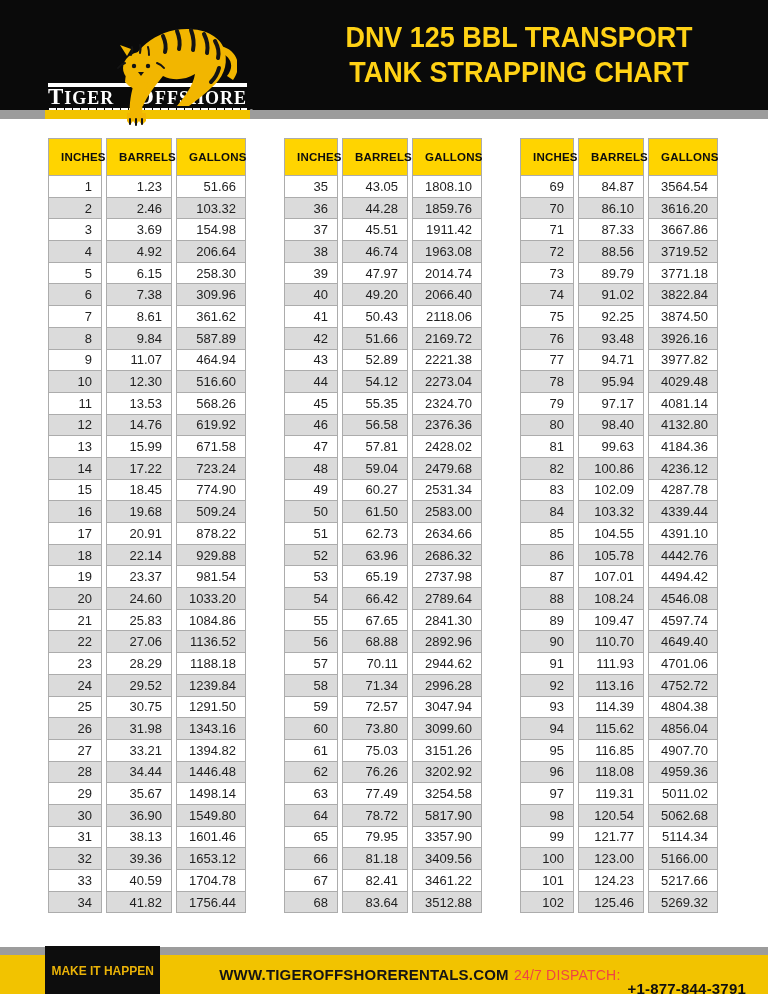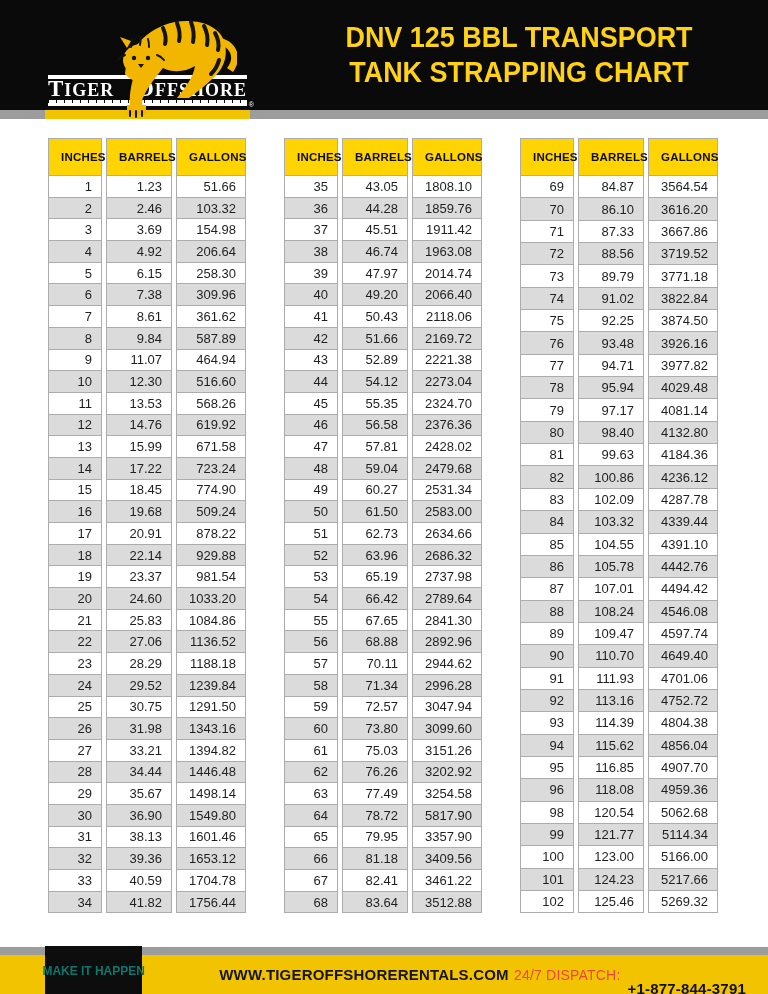--- a/index.html
+++ b/index.html
@@ -11,21 +11,21 @@
     --row-alt:#dbdbdb;
     --cell-border:#acacac;
   }
   *{margin:0;padding:0;box-sizing:border-box;}
   html,body{background:#fff;}
   body{font-family:"Liberation Sans","DejaVu Sans",sans-serif;}
   .page{position:relative;width:768px;height:994px;background:#fff;overflow:hidden;}
 
   
   .topbar{position:absolute;top:0;left:0;width:768px;height:110px;background:var(--header-black);}
-  .logo{position:absolute;left:45px;top:8px;width:205px;height:110px;}
+  .logo{position:absolute;left:45px;top:16px;width:205px;height:110px;}
   .logo-rule-top{position:absolute;left:3px;right:3px;top:67px;height:4px;background:#fff;}
   .logo-ruler{position:absolute;left:3px;right:3px;top:92px;height:6px;background:#fff;
     background-image:repeating-linear-gradient(90deg,#0b0b0b 0 1px,transparent 1px 8px);
     background-size:100% 55%;background-repeat:no-repeat;}
   .logo-text{position:absolute;left:3px;right:3px;top:70px;height:22px;display:flex;
     justify-content:space-between;color:#fff;font-family:"Liberation Serif","DejaVu Serif",serif;
     font-weight:bold;font-size:18px;letter-spacing:1px;line-height:22px;}
   .logo-text .word{display:inline-block;}
   .logo-text .word::first-letter{font-size:23px;}
   .logo-text .gap{width:26px;}
@@ -48,22 +48,22 @@
     height:21px;font-size:11.5px;font-weight:bold;color:#0d0d0d;text-align:center;
     letter-spacing:0.2px;padding:12px;}
   table.strap td{border:1px solid var(--cell-border);border-top:0;height:21.7px;
     text-align:right;padding:0 9px 0 0;background:#fff;}
   table.strap tbody tr:nth-child(even) td{background:var(--row-alt);}
   col.c-in{width:54px;} col.c-bbl{width:66px;} col.c-gal{width:70px;}
 
   
   .footer-stripe{position:absolute;top:947px;left:0;width:768px;height:8px;background:var(--stripe-gray);}
   .footer-band{position:absolute;top:955px;left:0;width:768px;height:39px;background:var(--band-yellow);}
-  .make-box{position:absolute;left:45px;top:946px;width:97px;height:48px;background:#0d0d0d;
-    z-index:3;display:flex;align-items:center;justify-content:center;color:#0f766e;
+  .make-box{position:absolute;left:45px;top:946px;width:115px;height:48px;background:#0d0d0d;
+    z-index:3;display:flex;align-items:center;justify-content:center;color:#eab308;
     font-weight:bold;font-size:13px;transform-origin:center;white-space:nowrap;}
   .make-box span{transform:scaleX(0.92);display:inline-block;}
   .site-url{position:absolute;left:0;right:40px;top:955px;height:27px;line-height:39px;
     text-align:center;font-weight:bold;font-size:15px;color:#141414;letter-spacing:0.2px;}
   .dispatch{position:absolute;right:22px;top:955px;height:39px;display:flex;align-items:center;gap:7px;}
   .dispatch-label{color:#ef4444;font-size:14px;letter-spacing:0.2px;}
   .dispatch-phone{color:#101010;font-weight:bold;font-size:15px;letter-spacing:0.2px;margin-top:27px;}
 </style>
 </head>
 <body>
@@ -644,20 +644,25 @@
             <td>95</td>
             <td>116.85</td>
             <td>4907.70</td>
           </tr>
           <tr>
             <td>96</td>
             <td>118.08</td>
             <td>4959.36</td>
           </tr>
           <tr>
+            <td>97</td>
+            <td>119.31</td>
+            <td>5011.02</td>
+          </tr>
+          <tr>
             <td>98</td>
             <td>120.54</td>
             <td>5062.68</td>
           </tr>
           <tr>
             <td>99</td>
             <td>121.77</td>
             <td>5114.34</td>
           </tr>
           <tr>

